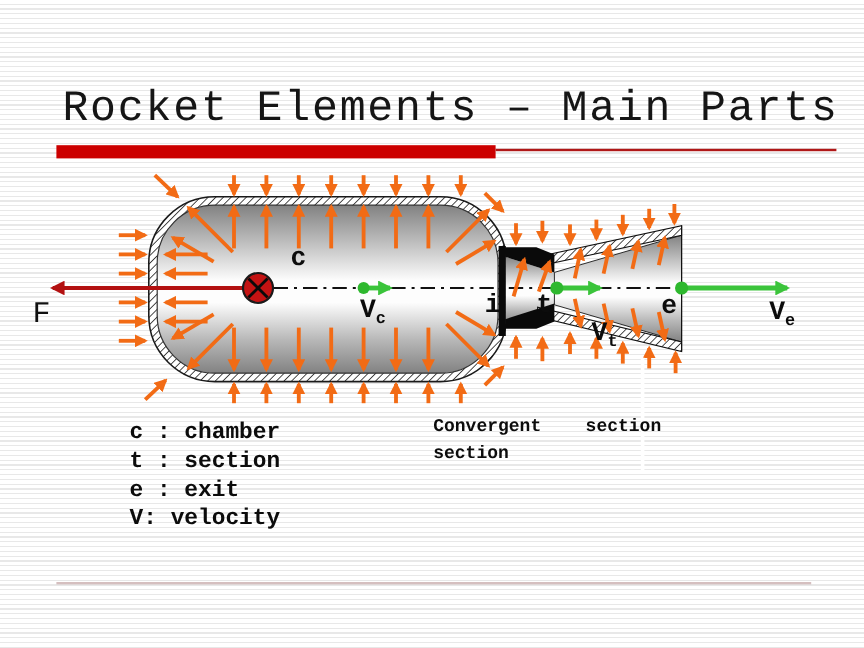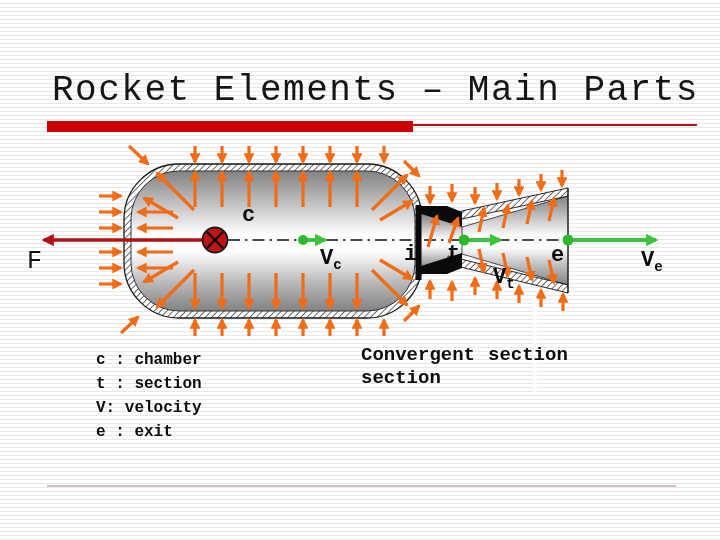--- a/index.html
+++ b/index.html
@@ -13,23 +13,23 @@
     left:52px;top:70px;font-size:36px;color:#151515;letter-spacing:1.5px;
     white-space:nowrap;font-weight:400;
   }
   .title-bar{left:47px;top:121px;width:366px;height:11px;background:#cc0000;}
   .title-thinline{left:413px;top:124px;width:284px;height:2px;background:#b01818;}
   .bottom-rule{left:47px;top:485px;width:629px;height:2px;background:#d5bfbf;}
   .section-divider{left:534px;top:298px;width:3px;height:94px;background:#ffffff;}
   .dlabel{color:#0c0c0c;font-weight:700;font-size:22px;white-space:nowrap;}
   .vsub{font-size:14px;font-weight:700;vertical-align:-5px;}
   .flabel{color:#111;font-size:25px;font-weight:400;}
-  .legend{left:96px;top:348px;font-size:16px;font-weight:700;color:#0c0c0c;line-height:24px;}
+  .legend{left:108px;top:348px;font-size:19px;font-weight:700;color:#0c0c0c;line-height:24px;}
   .legend div{white-space:pre;}
-  .seclabel{font-size:19px;font-weight:700;color:#0c0c0c;line-height:23px;white-space:nowrap;}
+  .seclabel{font-size:15px;font-weight:700;color:#0c0c0c;line-height:23px;white-space:nowrap;}
   svg{position:absolute;left:0;top:0;}
 </style>
 </head>
 <body>
 
 <div class="slide">
 
   <div class="abs title">Rocket Elements – Main Parts</div>
   <div class="abs title-bar"></div>
   <div class="abs title-thinline"></div>
@@ -175,34 +175,34 @@
       <circle cx="568" cy="240" r="5.5" fill="#2eb82e"></circle>
     </g>
   </svg>
 
   <div class="abs flabel" style="left:27px;top:247px">F</div>
   <div class="abs dlabel" style="left:242px;top:203px">c</div>
   <div class="abs dlabel" style="left:404px;top:242px">i</div>
   <div class="abs dlabel" style="left:447px;top:242px">t</div>
   <div class="abs dlabel" style="left:551px;top:243px">e</div>
 
-  <div class="abs dlabel" style="left:320px;top:246px"><span>V</span><span class="vsub">c</span></div>
+  <div class="abs dlabel" style="left:300px;top:246px"><span>V</span><span class="vsub">c</span></div>
   <div class="abs dlabel" style="left:493px;top:265px"><span>V</span><span class="vsub">t</span></div>
   <div class="abs dlabel" style="left:641px;top:248px"><span>V</span><span class="vsub">e</span></div>
 
   <div class="abs section-divider"></div>
   <div class="abs seclabel" style="left:361px;top:344px">
     <div>Convergent</div>
     <div>section</div>
   </div>
   <div class="abs seclabel" style="left:488px;top:344px">
     <div>section</div>
   </div>
 
   <div class="abs legend">
     <div>c : chamber</div>
     <div>t : section</div>
+    <div>e : exit</div>
     <div>V: velocity</div>
-    <div>e : exit</div>
   </div>
 
   <div class="abs bottom-rule"></div>
 </div>
 
 </body></html>

